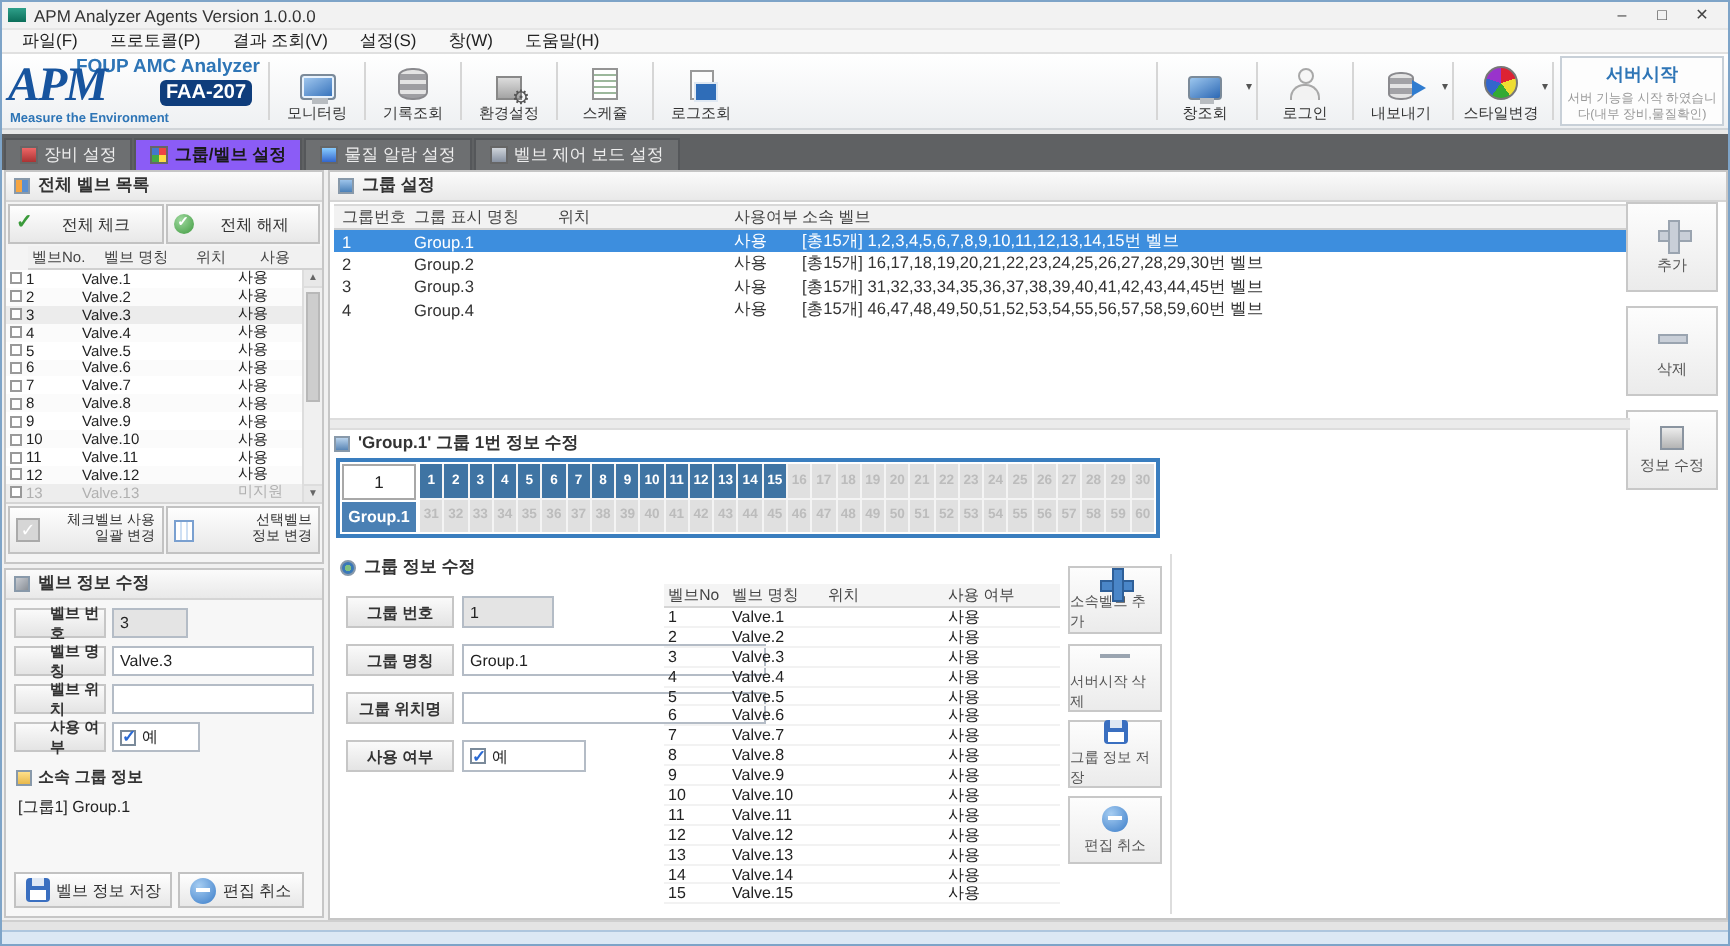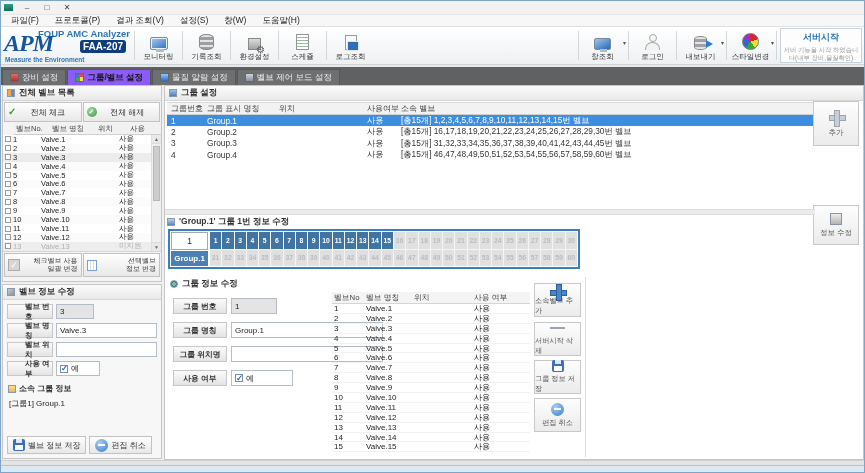--- a/index.html
+++ b/index.html
@@ -176,20 +176,21 @@
   .status1{position:absolute;left:0;right:0;top:459px;height:5px;background:#e4e4e4;border-top:1px solid #cfcfcf;}
   .status2{position:absolute;left:0;right:0;top:464px;height:9px;background:#dce8f4;border-top:1px solid #aec6de;}
 </style>
 </head>
 <body>
 
 <div class="window">
 
   <div class="titlebar">
     <span class="app-icon"></span>
+    <span class="title-text">APM Analyzer Agents Version 1.0.0.0</span>
     <span class="winbtn">–</span>
     <span class="winbtn">□</span>
     <span class="winbtn">✕</span>
   </div>
 
   <div class="menubar">
       <div class="menu-item">파일(F)</div>
       <div class="menu-item">프로토콜(P)</div>
       <div class="menu-item">결과 조회(V)</div>
       <div class="menu-item">설정(S)</div>
@@ -528,20 +529,24 @@
             <span class="g3"></span>
             <span class="g4">사용</span>
             <span class="g5">[총15개] 46,47,48,49,50,51,52,53,54,55,56,57,58,59,60번 벨브</span>
           </div>
         </div>
     </div>
 
     <div class="side-btn" style="top:15px;height:45px;">
       <span class="i-plus"></span>
       <span>추가</span>
+    </div>
+    <div class="side-btn" style="top:67px;height:45px;">
+      <span class="i-minus"></span>
+      <span>삭제</span>
     </div>
     <div class="side-btn" style="top:119px;height:40px;">
       <span class="i-form"></span>
       <span>정보 수정</span>
     </div>
 
     <div class="sepband"></div>
 
     <div class="strip-head">
       <span class="hicon hi-strip"></span>

